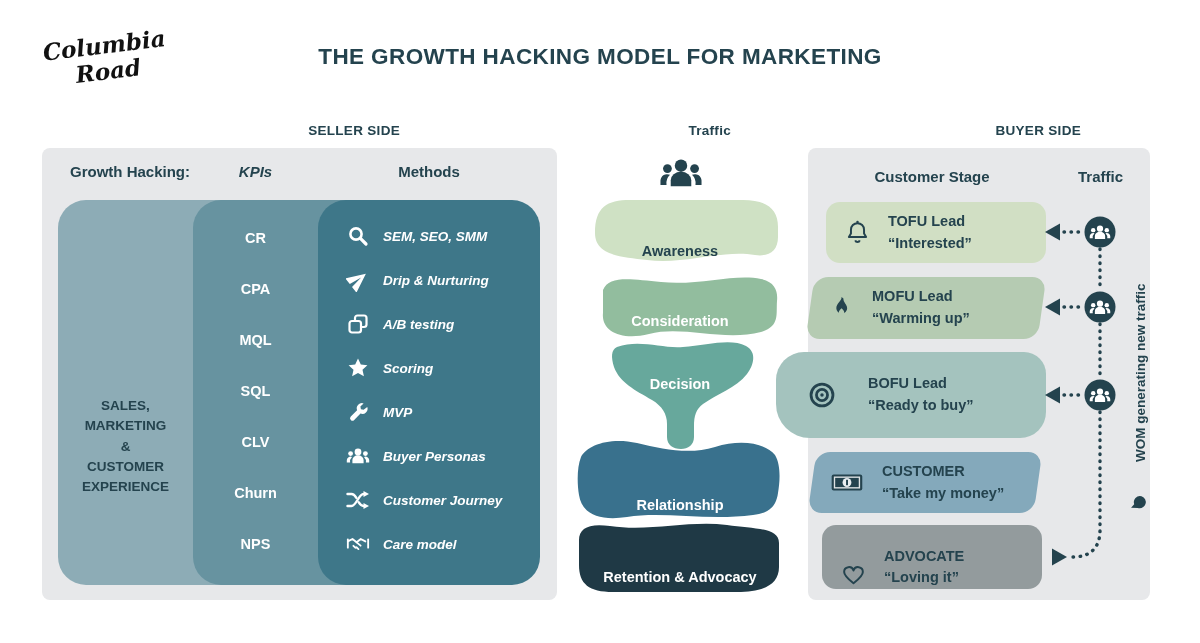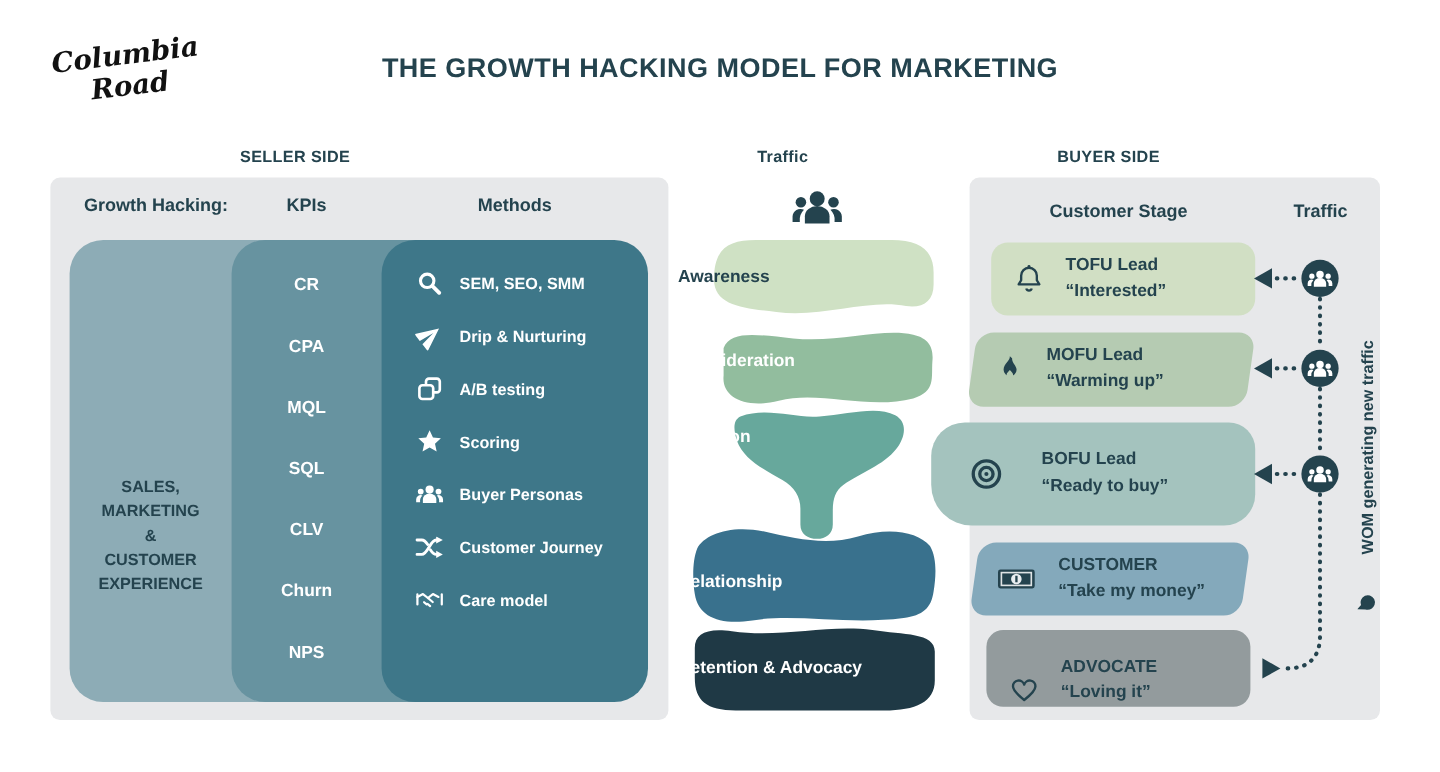--- a/index.html
+++ b/index.html
@@ -10,44 +10,44 @@
     --b1:#d1dfc4; --b2:#b5cbb2; --b3:#a4c3be; --b4:#84a9bb; --b5:#939b9d;
   }
   *{margin:0;padding:0;box-sizing:border-box;}
   html,body{width:1200px;height:643px;}
   body{font-family:"Liberation Sans",sans-serif;background:#fff;position:relative;overflow:hidden;color:var(--ink);}
   .abs{position:absolute;}
   .ctr{text-align:center;}
 
   
   #title{left:0;top:44px;width:1200px;font-size:22.5px;font-weight:bold;letter-spacing:.4px;text-align:center;}
-  .section-label{top:123px;font-size:13.5px;font-weight:bold;text-align:left;letter-spacing:.3px;}
+  .section-label{top:123px;font-size:13.5px;font-weight:bold;text-align:right;letter-spacing:.3px;}
 
   
   .panel{background:var(--panel);border-radius:8px;}
   #seller-panel{left:42px;top:148px;width:515px;height:452px;}
   #buyer-panel{left:808px;top:148px;width:342px;height:452px;}
   .panel-head{font-size:15px;font-weight:bold;color:var(--ink);}
 
   
   .col{position:absolute;top:52px;height:385px;border-radius:28px;}
   #col1{left:16px;width:282px;background:var(--c1);z-index:1;}
   #col2{left:151px;width:217px;background:var(--c2);z-index:2;}
   #col3{left:276px;width:222px;background:var(--c3);z-index:3;}
   #scope{left:16px;top:248px;width:135px;z-index:4;font-size:13.5px;font-weight:bold;line-height:1.5;text-align:center;color:var(--ink);}
   #kpi-list{left:151px;top:52px;width:125px;height:385px;z-index:4;display:flex;flex-direction:column;justify-content:flex-start;padding-top:12px;}
   .kpi{height:51px;display:flex;align-items:center;justify-content:center;color:#fff;font-weight:bold;font-size:14.5px;}
   #method-list{left:276px;top:52px;width:222px;height:385px;z-index:4;display:flex;flex-direction:column;padding:14px 0 0 28px;}
-  .mrow{height:44px;display:flex;align-items:center;gap:13px;}
+  .mrow{height:44px;display:flex;align-items:center;gap:13px;font-style:italic;}
   .micon{width:24px;height:24px;flex:0 0 24px;display:flex;align-items:center;justify-content:center;}
   .mlabel{color:#fff;font-weight:bold;font-size:13.5px;white-space:nowrap;}
 
   
   #funnel-wrap{left:565px;top:195px;width:230px;height:408px;}
-  .stage-label{position:absolute;left:0;width:230px;height:22px;line-height:22px;text-align:left;font-weight:bold;font-size:14.5px;color:#fff;}
+  .stage-label{position:absolute;left:0;width:230px;height:22px;line-height:22px;text-align:center;font-weight:bold;font-size:14.5px;color:#fff;margin-top:20px;}
   .stage-label.dark{color:var(--ink);}
   #funnel-people{left:659px;top:158px;width:44px;height:30px;}
 
   
   .card{position:absolute;display:flex;align-items:center;}
   .card-icon{display:flex;align-items:center;justify-content:center;}
   .card-text{font-size:14.5px;font-weight:bold;color:var(--ink);line-height:1.5;}
   .skew{transform:skewX(-8deg);}
   .unskew{transform:skewX(8deg);display:flex;align-items:center;width:100%;}
   #card-tofu{left:18px;top:54px;width:220px;height:61px;background:var(--b1);border-radius:14px;}
@@ -86,21 +86,21 @@
 </div>
 
 <div id="title" class="abs">THE GROWTH HACKING MODEL FOR MARKETING</div>
 
 <div class="abs section-label" style="left:200px;width:200px;">SELLER SIDE</div>
 <div class="abs section-label" style="left:631px;width:100px;">Traffic</div>
 <div class="abs section-label" style="left:881px;width:200px;">BUYER SIDE</div>
 
 <div id="seller-panel" class="abs panel">
   <div class="abs panel-head" style="left:28px;top:15px;">Growth Hacking:</div>
-  <div class="abs panel-head ctr" style="left:151px;top:15px;width:125px;">KPIs</div>
+  <div class="abs panel-head ctr" style="left:151px;top:15px;width:125px;font-style:italic;">KPIs</div>
   <div class="abs panel-head ctr" style="left:276px;top:15px;width:222px;">Methods</div>
 
   <div id="col1" class="col"></div>
   <div id="col2" class="col"></div>
   <div id="col3" class="col"></div>
 
   <div id="scope" class="abs">
     <div>SALES,</div>
     <div>MARKETING</div>
     <div>&amp;</div>
@@ -145,20 +145,28 @@
       </span>
       <span class="mlabel">A/B testing</span>
     </div>
     <div class="mrow">
       <span class="micon">
         <svg width="22" height="22" viewBox="0 0 22 22">
             <polygon fill="#fff" points="11,1.5 13.8,7.6 20.4,8.3 15.5,12.8 16.9,19.3 11,15.9 5.1,19.3 6.5,12.8 1.6,8.3 8.2,7.6"></polygon>
           </svg>
       </span>
       <span class="mlabel">Scoring</span>
+    </div>
+    <div class="mrow">
+      <span class="micon">
+        <svg width="22" height="22" viewBox="0 0 22 22">
+            <path fill="#fff" d="M20.3,6.1 a5.2,5.2 0 0 1 -6.8,6.5 l-6.3,6.3 a2.4,2.4 0 0 1 -3.4,-3.4 l6.3,-6.3 a5.2,5.2 0 0 1 6.5,-6.8 L13.4,5.6 l0.5,2.7 2.7,0.5 Z"></path>
+          </svg>
+      </span>
+      <span class="mlabel">MVP</span>
     </div>
     <div class="mrow">
       <span class="micon">
         <svg width="24" height="16" viewBox="0 0 24 16" fill="#fff">
             <use href="#grp"></use>
           </svg>
       </span>
       <span class="mlabel">Buyer Personas</span>
     </div>
     <div class="mrow">

